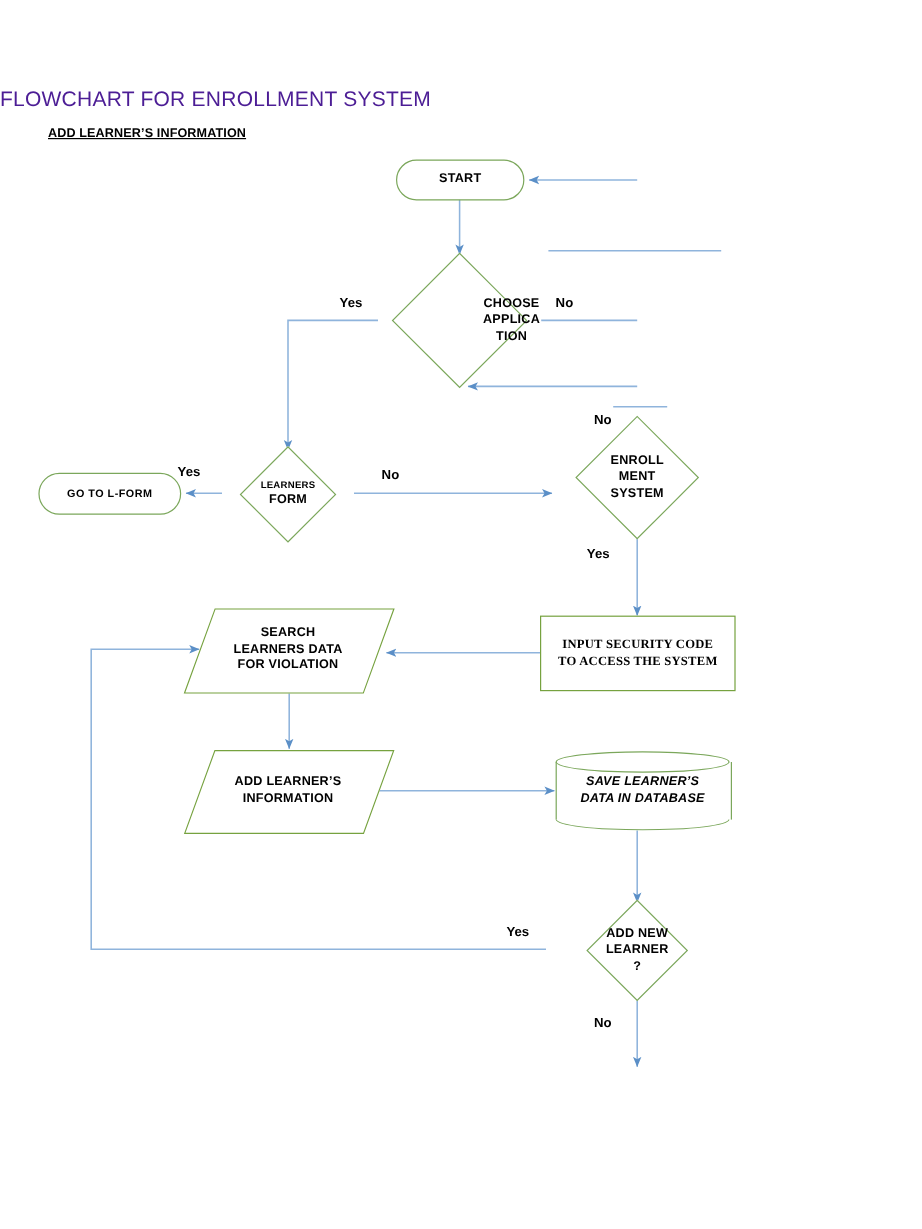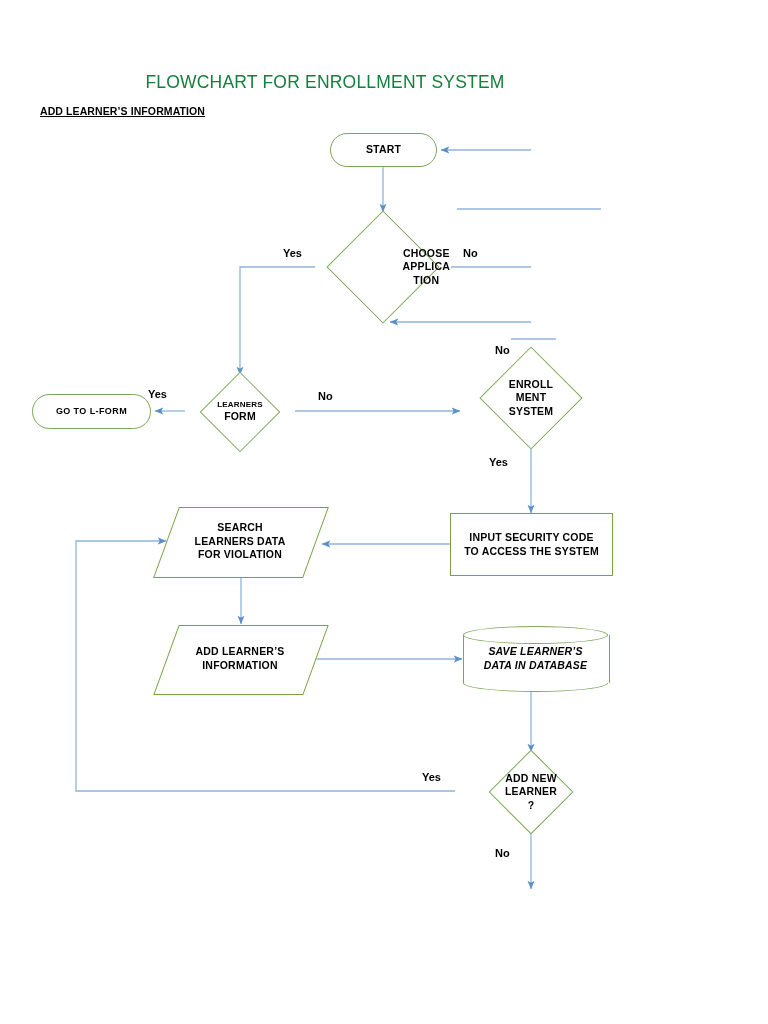--- a/index.html
+++ b/index.html
@@ -24,25 +24,24 @@
     top: 0;
     width: 768px;
     height: 1024px;
   }
 
   .doc-title {
     position: absolute;
     left: 0;
     top: 72px;
     width: 650px;
-    text-align: center;
     font-size: 17.5px;
     font-weight: 400;
     letter-spacing: 0.2px;
-    color: #15803d;
+    color: #4c1d95;
     white-space: nowrap;
   }
   .section-label {
     position: absolute;
     left: 40px;
     top: 105px;
     font-size: 10.5px;
     font-weight: bold;
     letter-spacing: 0.1px;
     text-decoration: underline;
@@ -75,21 +74,21 @@
     border-radius: 999px;
     background: #ffffff;
   }
   .terminator .node-text { font-size: 10.5px; }
 
   
   .process {
     border: 1.6px solid #76A23F;
     background: #ffffff;
   }
-  .process .node-text { font-size: 10.5px; }
+  .process .node-text { font-size: 10.5px; font-family: Liberation Serif, serif; }
 
   
   .decision { background: transparent; }
   .decision .diamond-shape {
     position: absolute;
     left: 50%;
     top: 50%;
     transform: translate(-50%, -50%) rotate(45deg);
     border: 1.3px solid #7BA75B;
     background: #ffffff;

